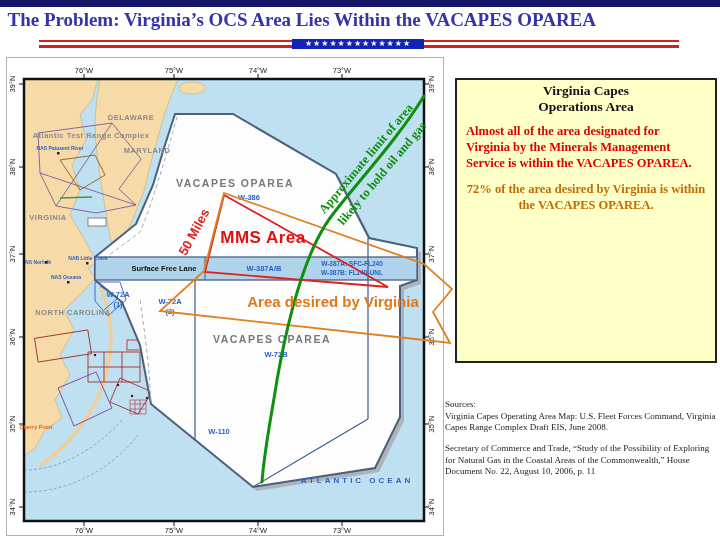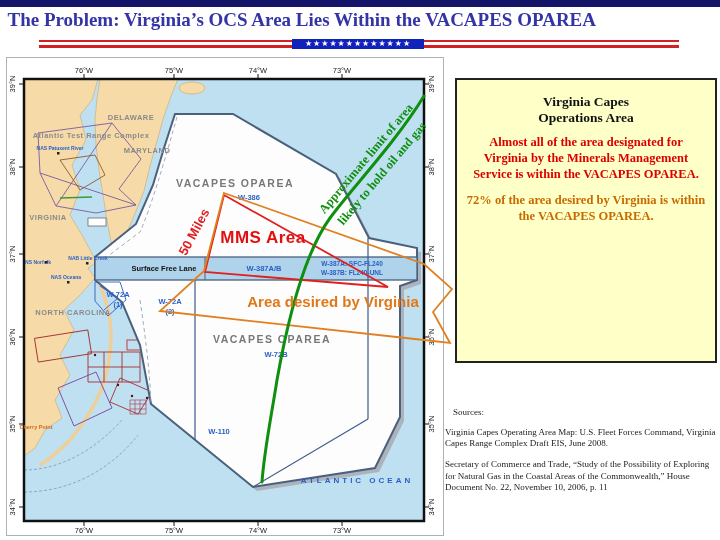--- a/index.html
+++ b/index.html
@@ -10,29 +10,29 @@
          font-weight:bold;font-size:19px;color:#3434A6;}
   #stripes{position:absolute;left:39px;top:40px;width:640px;height:8px;
            background:linear-gradient(to bottom,#D42020 0 2.5px,#ffffff 2.5px 5.5px,#D42020 5.5px 8px);}
   #starbox{position:absolute;left:292px;top:39px;width:132px;height:10px;background:#1122BB;
            color:#fff;font-size:8px;line-height:10px;text-align:center;letter-spacing:1px;
            font-family:"DejaVu Sans",sans-serif;}
   #map-frame-box{position:absolute;left:6px;top:57px;width:436px;height:477px;
            background:#fff;border:1px solid #aab2ba;}
   #map-svg{position:absolute;left:0;top:0;width:720px;height:540px;}
   #callout{position:absolute;left:455px;top:78px;width:262px;height:285px;box-sizing:border-box;
-           background:#FFFFC8;border:2px solid #222;padding:14px 9px;}
+           background:#FFFFC8;border:2px solid #222;padding:3px 9px;}
   #callout h2{margin:0 0 8px 0;font-size:13.5px;text-align:center;color:#111;white-space:pre-line;}
   #callout p{margin:0 0 10px 0;font-weight:bold;font-size:12.5px;line-height:1.28;}
-  #callout p.red{color:#DD0000;text-align:center;}
+  #callout p.red{color:#DD0000;}
   #callout p.orange{color:#C76A00;text-align:center;}
   #callout p.black{color:#111;}
   #sources{position:absolute;left:445px;top:399px;width:272px;font-size:9px;line-height:1.3;color:#222;}
   #sources p{margin:0 0 9px 0;}
-  #sources p.lead{margin:8px;}
+  #sources p.lead{margin:0;}
   
   text{font-family:"Liberation Sans","DejaVu Sans",sans-serif;}
   .t-gray{fill:#8A8A8A;font-weight:bold;font-size:7.5px;letter-spacing:.5px;text-anchor:middle;}
   .t-big-gray{fill:#787878;font-weight:bold;font-size:10.5px;letter-spacing:1.5px;text-anchor:middle;}
   .t-blue{fill:#2B5FC7;font-weight:bold;font-size:7.5px;text-anchor:middle;}
   .t-blue-sm{fill:#2B5FC7;font-weight:bold;font-size:6.5px;text-anchor:middle;}
   .t-blue-tiny{fill:#2B5FC7;font-weight:bold;font-size:5px;text-anchor:middle;}
   .t-ocean{fill:#2B5FC7;font-weight:bold;font-size:8px;letter-spacing:3px;text-anchor:middle;}
   .t-black{fill:#111;font-weight:bold;font-size:7.5px;text-anchor:middle;}
   .t-axis{fill:#222;font-size:7.5px;text-anchor:middle;}
@@ -215,16 +215,16 @@
   <div id="callout">
     <h2>Virginia Capes
 Operations Area</h2>
     <p class="red">Almost all of the area designated for Virginia by the Minerals Management Service is within the VACAPES OPAREA.</p>
     <p class="orange">72% of the area desired by Virginia is within the VACAPES OPAREA.</p>
   </div>
 
   <div id="sources">
     <p class="lead">Sources:</p>
     <p>Virginia Capes Operating Area Map: U.S. Fleet Forces Command, Virginia Capes Range Complex Draft EIS, June 2008.</p>
-    <p>Secretary of Commerce and Trade, “Study of the Possibility of Exploring for Natural Gas in the Coastal Areas of the Commonwealth,” House Document No. 22, November 10, 2006, p. 11</p>
+    <p>Secretary of Commerce and Trade, “Study of the Possibility of Exploring for Natural Gas in the Coastal Areas of the Commonwealth,” House Document No. 22, August 10, 2006, p. 11</p>
   </div>
 
 </div>
 
 </body></html>

